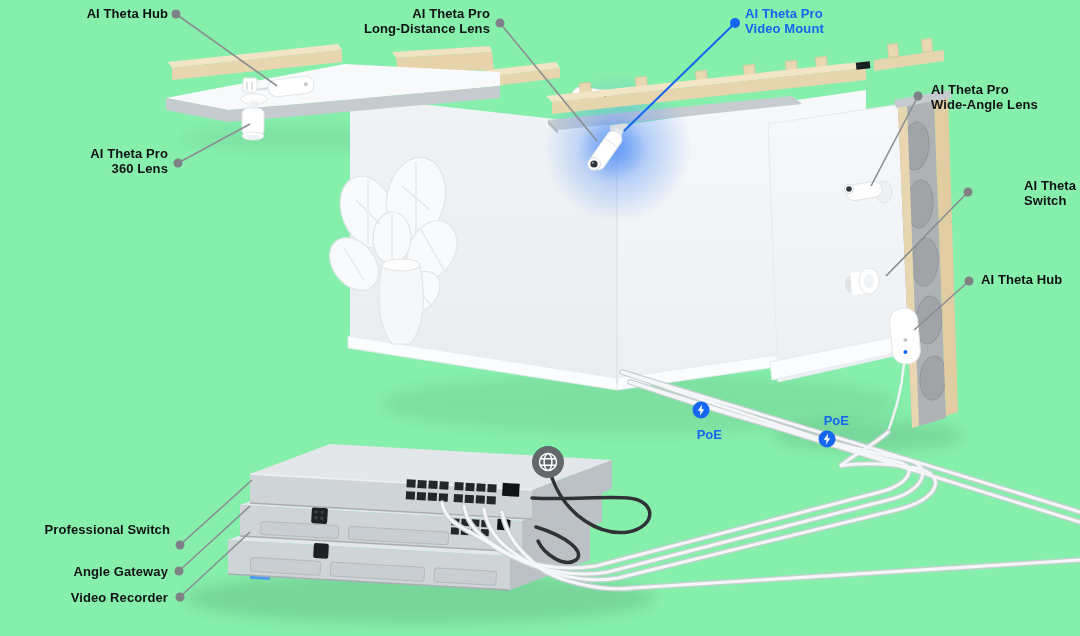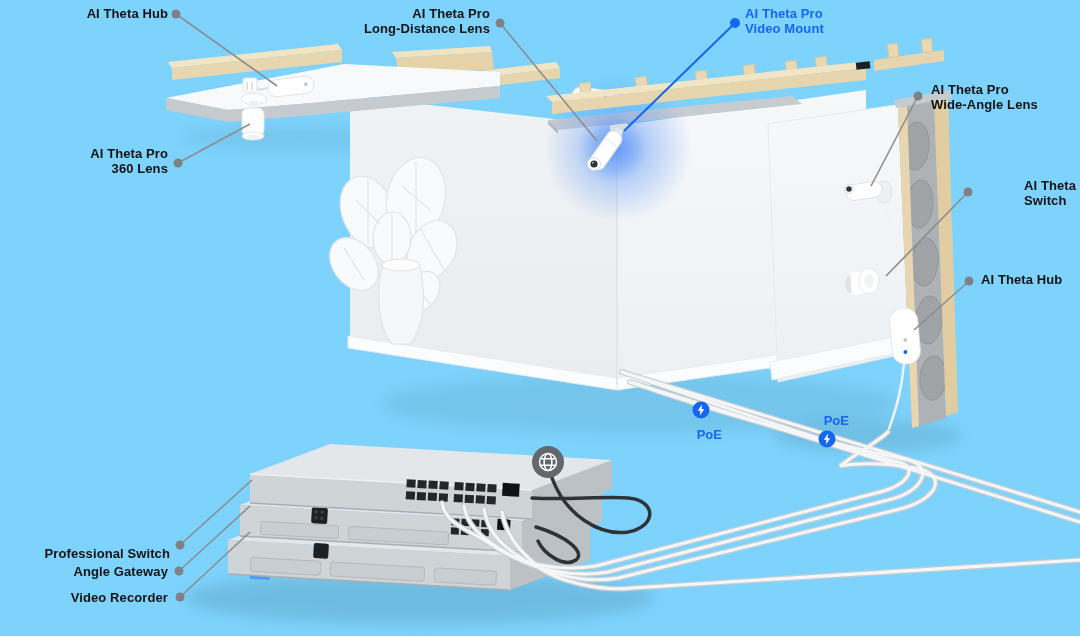--- a/index.html
+++ b/index.html
@@ -1,17 +1,17 @@
 <!DOCTYPE html>
 <html style="--accent: #1566f0; --ink: #101214; --leader: #8a8e92;"><head>
 <meta charset="utf-8">
 <style>
   :root{ --accent:#1566f0; --ink:#101214; --leader:#8a8e92; }
   html,body{margin:0;padding:0;background:#ffffff;}
-  #stage{position:relative;width:1080px;height:636px;overflow:hidden;background:#7dd3fc;
+  #stage{position:relative;width:1080px;height:636px;overflow:hidden;background:#86efac;
          font-family:"Liberation Sans",sans-serif;}
   svg{position:absolute;left:0;top:0;}
   .lbl{position:absolute;font:700 13px/15px "Liberation Sans",sans-serif;color:var(--ink);
        letter-spacing:.1px;white-space:nowrap;}
   .lbl.right{text-align:right;}
   .lbl.blue{color:var(--accent);}
   .poe{position:absolute;font:700 13px/13px "Liberation Sans",sans-serif;color:var(--accent);
        width:44px;text-align:right;}
   .accent-stroke{stroke:var(--accent);}
   .accent-fill{fill:var(--accent);}
@@ -348,21 +348,21 @@
   <span>AI Theta</span><br>
   <span>Switch</span>
 </div>
 <div class="lbl" style="left:981px;top:272px;">
   <span>AI Theta Hub</span>
 </div>
 <div class="lbl right" style="right:912px;top:146px;">
   <span>AI Theta Pro</span><br>
   <span>360 Lens</span>
 </div>
-<div class="lbl right" style="right:910px;top:546px;">
+<div class="lbl right" style="right:910px;top:522px;">
   <span>Professional Switch</span>
 </div>
 <div class="lbl right" style="right:912px;top:564px;">
   <span>Angle Gateway</span>
 </div>
 <div class="lbl right" style="right:912px;top:590px;margin-left:20px;">
   <span>Video Recorder</span>
 </div>
 <div class="poe" style="left:678px;top:428px;">PoE</div>
 <div class="poe" style="left:805px;top:414px;">PoE</div>

